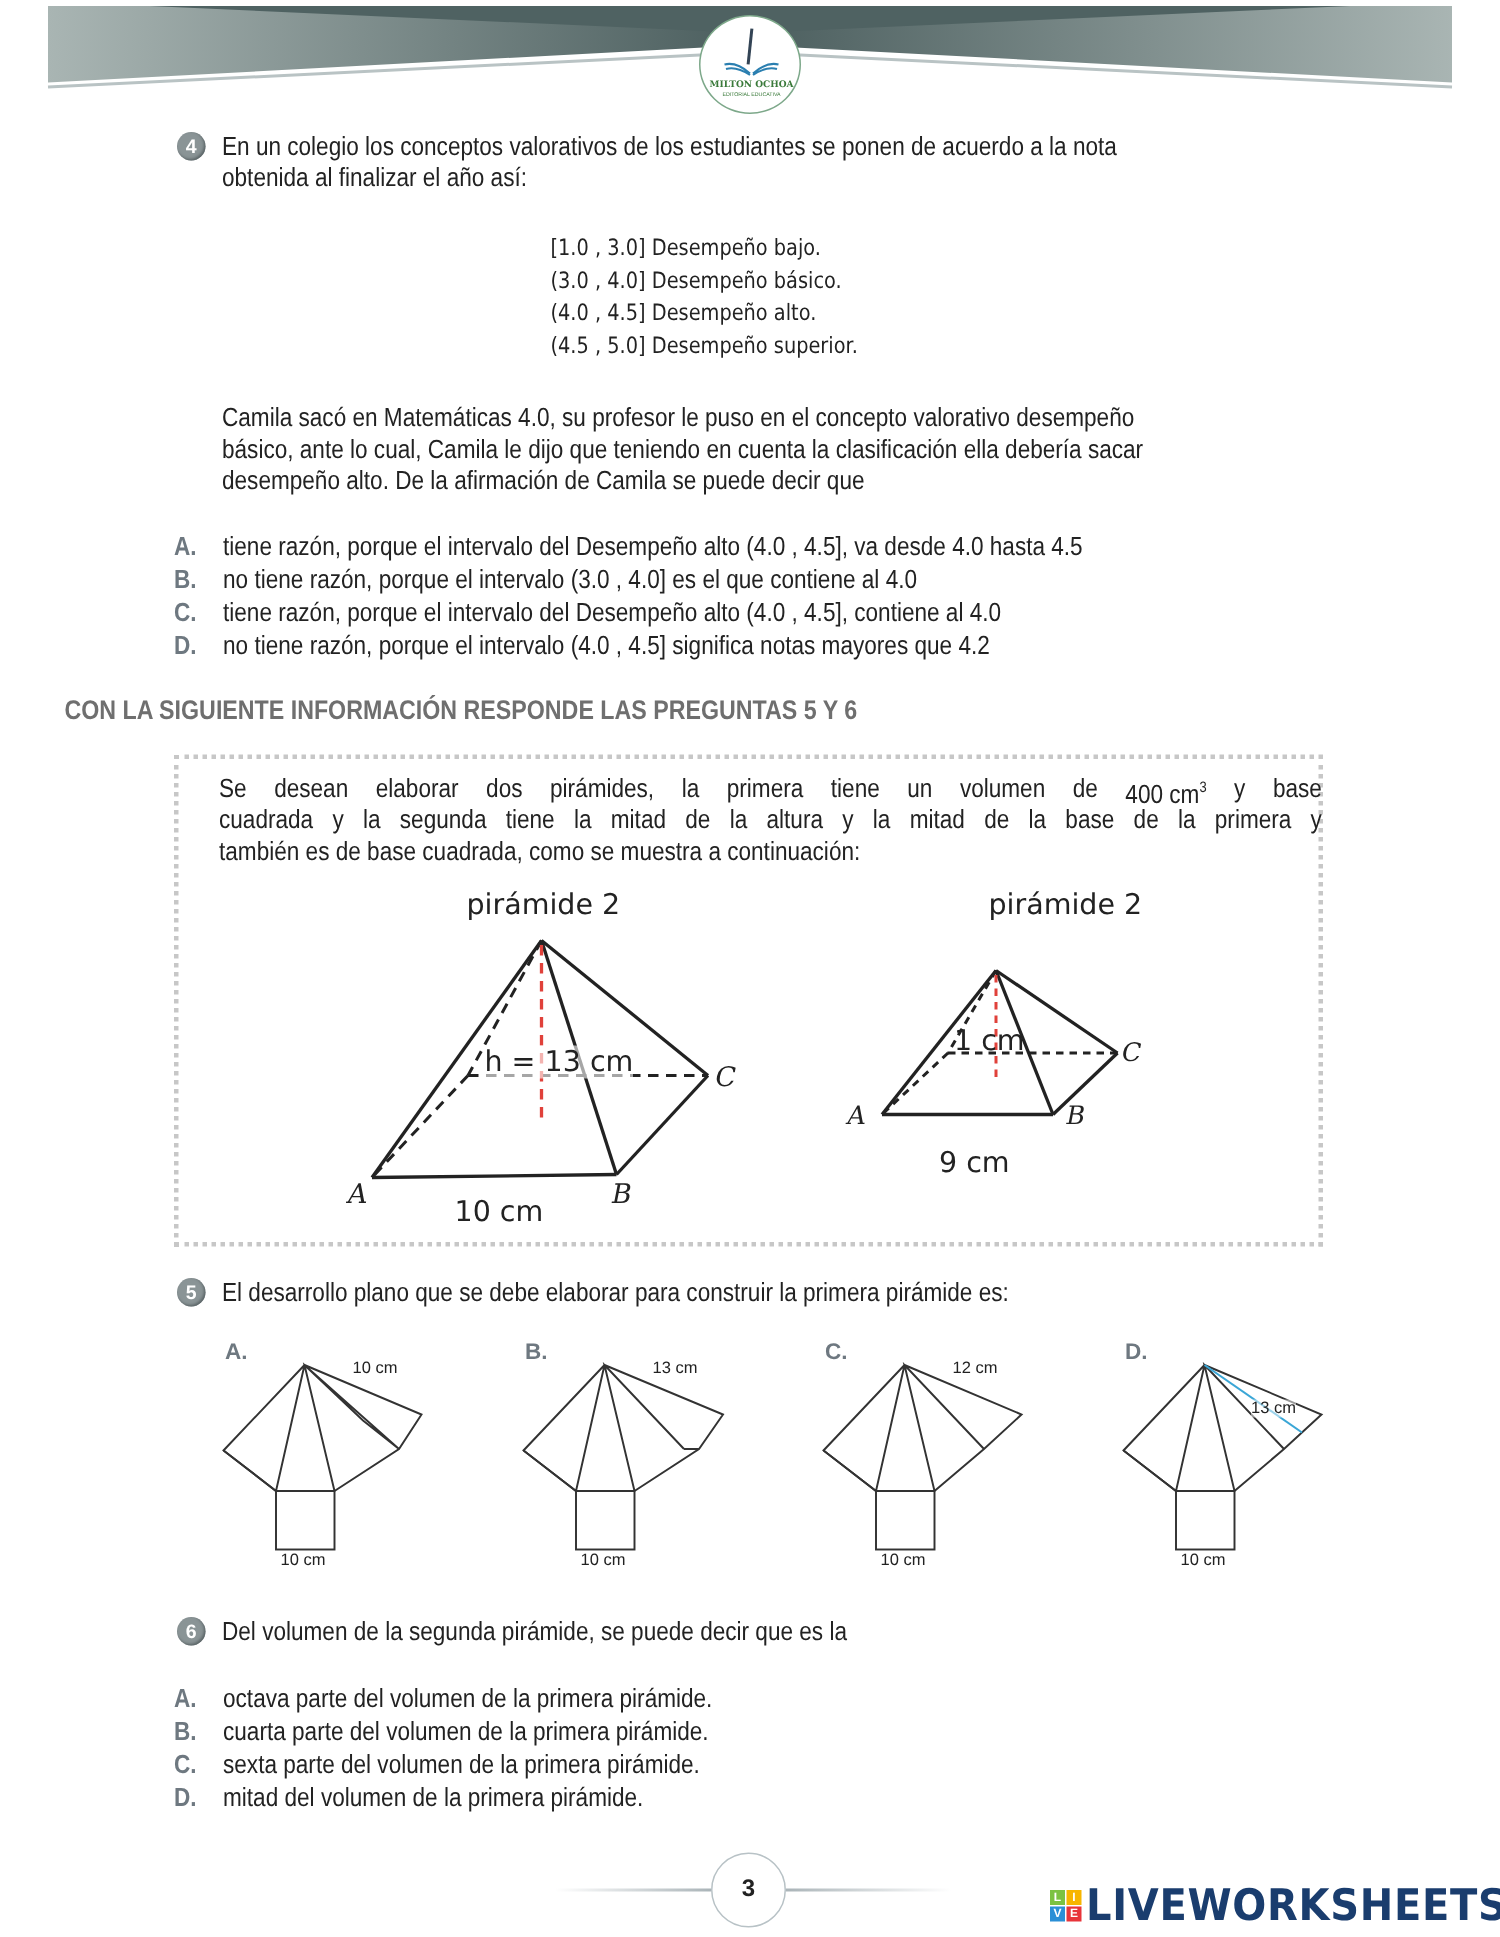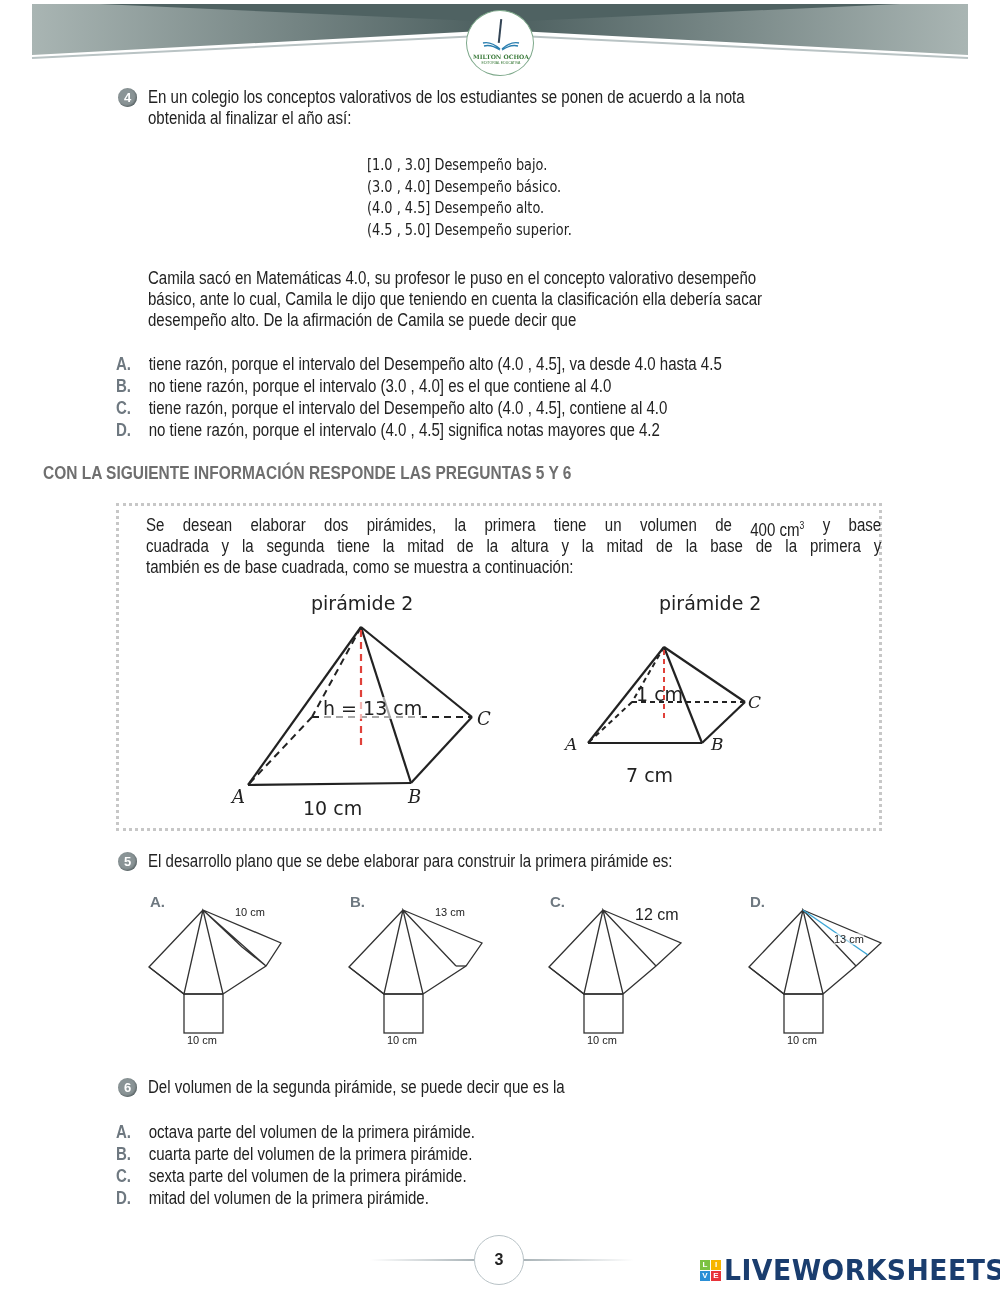--- a/index.html
+++ b/index.html
@@ -164,21 +164,21 @@
     <line x1="84" y1="7" x2="52" y2="62"></line>
     <line x1="52" y1="62" x2="165" y2="62"></line>
     <line x1="52" y1="62" x2="8" y2="103"></line>
   </g>
   <line x1="84" y1="10" x2="84" y2="82" stroke="#e0413a" stroke-width="2" stroke-dasharray="5,4"></line>
 </svg>
 <div class="figlabel" style="left:636px;top:683px;">1 cm</div>
 <div class="figlabel" style="left:565px;top:734px;font-family:'DejaVu Serif',serif;font-style:italic;font-size:17px;">A</div>
 <div class="figlabel" style="left:711px;top:734px;font-family:'DejaVu Serif',serif;font-style:italic;font-size:17px;">B</div>
 <div class="figlabel" style="left:748px;top:692px;font-family:'DejaVu Serif',serif;font-style:italic;font-size:17px;">C</div>
-<div class="figlabel" style="left:626px;top:764px;">7 cm</div>
+<div class="figlabel" style="left:626px;top:764px;">9 cm</div>
 
 <div class="qnum" style="left:118px;top:852px;">5</div>
 <div class="q" style="left:148px;top:851px;">El desarrollo plano que se debe elaborar para construir la primera pirámide es:</div>
 
 <div class="fig" style="left:148px;top:893px;width:150px;height:160px;">
   <div style="position:absolute;left:2px;top:0;font-size:15px;font-weight:bold;color:#6e7880;">A.</div>
   <svg style="position:absolute;left:0;top:14px;" width="150" height="130" viewBox="0 0 150 130">
     <g stroke="#333" stroke-width="1.3" fill="none">
       <polyline points="55,3 1,60 36,87 55,3 75,87 55,3 118,59 94,40 55,3 133,36 118,59 75,87"></polyline>
       <polyline points="1,60 36,87 75,87"></polyline>
@@ -205,21 +205,21 @@
 
 <div class="fig" style="left:548px;top:893px;width:150px;height:160px;">
   <div style="position:absolute;left:2px;top:0;font-size:15px;font-weight:bold;color:#6e7880;">C.</div>
   <svg style="position:absolute;left:0;top:14px;" width="150" height="130" viewBox="0 0 150 130">
     <g stroke="#333" stroke-width="1.3" fill="none">
       <polyline points="55,3 1,60 36,87 55,3 75,87 55,3 108,59 55,3 133,36 108,59 75,87"></polyline>
       <polyline points="1,60 36,87 75,87"></polyline>
       <rect x="36" y="87" width="39" height="39"></rect>
     </g>
   </svg>
-  <div style="position:absolute;left:87px;top:13px;font-size:16px;">12 cm</div>
+  <div style="position:absolute;left:87px;top:13px;font-size:11px;">12 cm</div>
   <div style="position:absolute;left:39px;top:141px;font-size:11px;">10 cm</div>
 </div>
 
 <div class="fig" style="left:748px;top:893px;width:150px;height:160px;">
   <div style="position:absolute;left:2px;top:0;font-size:15px;font-weight:bold;color:#6e7880;">D.</div>
   <svg style="position:absolute;left:0;top:14px;" width="150" height="130" viewBox="0 0 150 130">
     <g stroke="#333" stroke-width="1.3" fill="none">
       <polyline points="55,3 1,60 36,87 55,3 75,87 55,3 108,59 55,3 133,36 108,59 75,87"></polyline>
       <polyline points="1,60 36,87 75,87"></polyline>
       <rect x="36" y="87" width="39" height="39"></rect>

